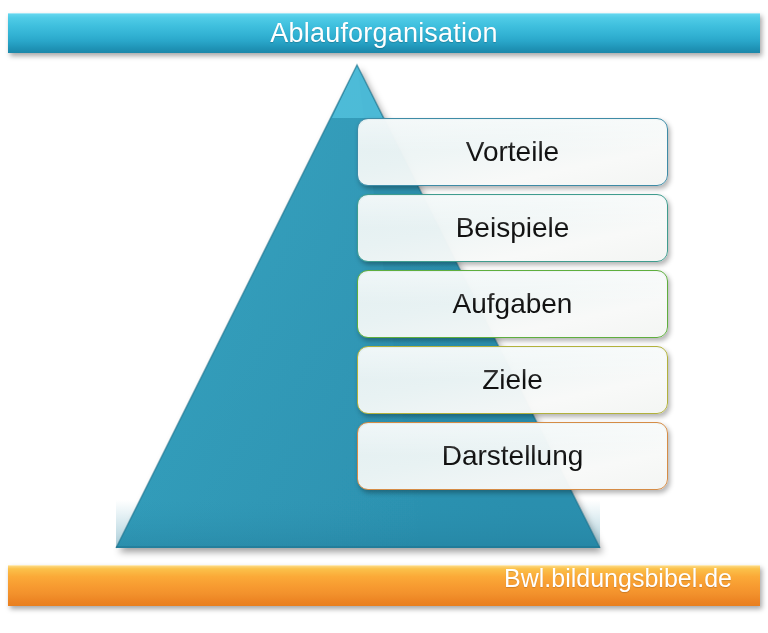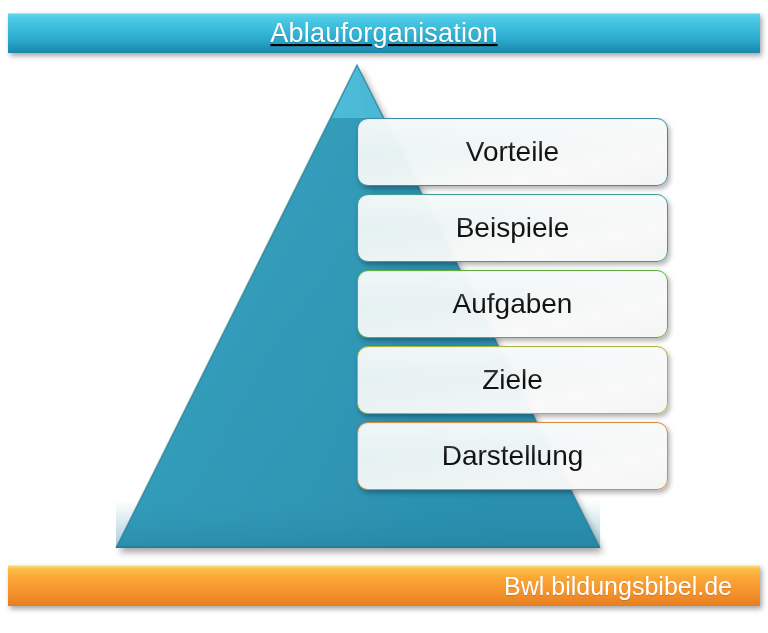--- a/index.html
+++ b/index.html
@@ -33,21 +33,20 @@
         #3fc0de 30%,
         #33b3d4 52%,
         #29a6c9 70%,
         #1f93b6 88%,
         #1c87a9 100%);
     border-top: 1px solid #9fe6f6;
     box-shadow: 2px 3px 5px rgba(0,0,0,0.35);
     display: flex;
     align-items: center;
     justify-content: center;
-    text-decoration: underline;
   }
   .header-title {
     color: #ffffff;
     font-size: 27px;
     line-height: 1;
     letter-spacing: 0.2px;
     font-weight: 400;
     text-shadow: 0 1px 1px rgba(0,0,0,0.18);
     white-space: nowrap;
   }
@@ -64,21 +63,20 @@
         #fcd77f 0%,
         #fbc14a 7%,
         #fbaa38 26%,
         #f79a30 52%,
         #f2912c 70%,
         #ec8423 88%,
         #e87f1e 100%);
     border-top: 1px solid #ffe9b0;
     box-shadow: 2px 3px 5px rgba(0,0,0,0.35);
     display: flex;
-    align-items: center;
     justify-content: flex-end;
   }
   .footer-title {
     color: #ffffff;
     font-size: 25px;
     line-height: 1;
     padding-right: 28px;
     text-shadow: 0 1px 1px rgba(0,0,0,0.16);
     white-space: nowrap;
   }

